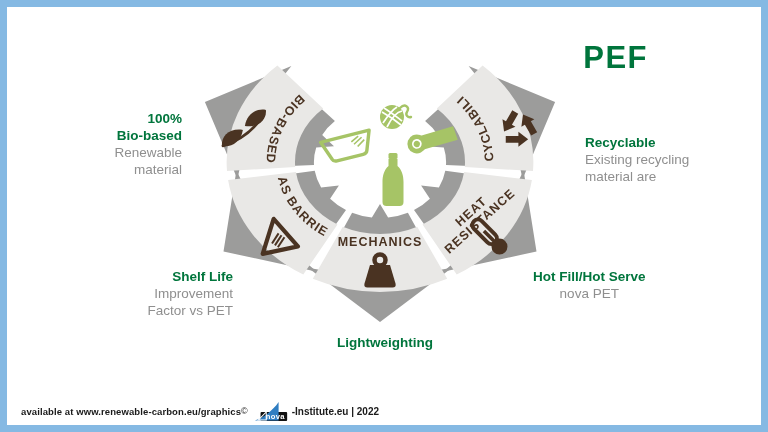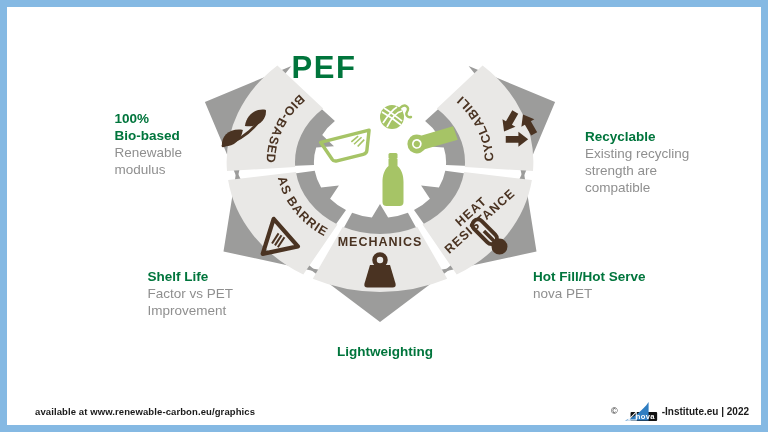--- a/index.html
+++ b/index.html
@@ -1,33 +1,33 @@
 <!DOCTYPE html>
 <html><head>
 <meta charset="utf-8">
 <style>
   html,body{margin:0;padding:0;}
   body{width:768px;height:432px;overflow:hidden;background:#ffffff;
        font-family:"Liberation Sans",sans-serif;}
   .frame{position:relative;width:768px;height:432px;background:#ffffff;}
   .border-overlay{position:absolute;inset:0;border:7px solid #85b9e3;pointer-events:none;z-index:10;}
-  .title{position:absolute;top:50px;left:0;width:648px;text-align:center;
+  .title{position:absolute;top:40px;left:0;width:648px;text-align:right;
          font-size:31px;font-weight:800;letter-spacing:1.5px;color:#00753c;z-index:2;}
   #fan-svg{position:absolute;left:0;top:0;z-index:1;}
   .seg-label{font-family:"Liberation Sans",sans-serif;font-weight:700;font-size:12.5px;
              fill:#4a3322;letter-spacing:1px;}
   .callout{position:absolute;font-size:13.5px;line-height:17px;color:#8f8f8f;z-index:3;}
   .callout .h{color:#00753c;font-weight:700;}
   .callout div{white-space:nowrap;}
-  .ta-r{}
+  .ta-r{text-align:right;}
   .ta-c{text-align:center;}
   sub{font-size:8.5px;}
   .footer{position:absolute;left:7px;right:7px;bottom:7px;height:24px;z-index:11;
-          display:flex;align-items:center;justify-content:space-between;
-          padding:0 12px 2px 28px;background:#ffffff;}
+          display:flex;align-items:center;
+          padding:0 12px 2px 14px;background:#ffffff;}
   .footer-left{font-size:9.5px;font-weight:700;color:#1a1a1a;letter-spacing:0.1px;}
   .footer-right{display:flex;align-items:center;gap:2px;font-size:10px;font-weight:700;color:#1a1a1a;}
   .copy{font-size:9px;font-weight:400;margin-right:2px;}
 </style>
 </head>
 <body>
 
 <div class="frame">
 
   <div class="title">PEF</div>
@@ -126,43 +126,42 @@
         <rect x="-4.5" y="-31" width="9" height="6" rx="1.5" fill="#a6c466"></rect>
         <path d="M-4.5,-25 L4.5,-25 L4.5,-18 C9,-14 10.5,-8 10.5,-2 L10.5,18 Q10.5,22 6.5,22 L-6.5,22 Q-10.5,22 -10.5,18 L-10.5,-2 C-10.5,-8 -9,-14 -4.5,-18 Z" fill="#a6c466"></path>
       </g>
     </g>
   </svg>
 
   <div class="callout ta-r" style="right:586px;top:110px;">
     <div class="h">100%</div>
     <div class="h">Bio-based</div>
     <div>Renewable</div>
-    <div>modulus</div>
+    <div>material</div>
   </div>
 
   <div class="callout ta-r" style="right:535px;top:268px;">
     <div class="h">Shelf Life</div>
+    <div>Improvement</div>
     <div>Factor vs PET</div>
-    <div>Improvement</div>
   </div>
 
-  <div class="callout ta-c" style="left:265px;width:240px;top:334px;margin-top:9px;">
+  <div class="callout ta-c" style="left:265px;width:240px;top:334px;">
     <div class="h">Lightweighting</div>
   </div>
 
-  <div class="callout" style="left:533px;top:268px;">
+  <div class="callout" style="left:533px;top:268px;text-align:center;">
     <div class="h">Hot Fill/Hot Serve</div>
     <div>nova PET</div>
   </div>
 
-  <div class="callout" style="left:585px;top:128px;">
+  <div class="callout" style="left:585px;top:134px;">
     <div class="h">Recyclable</div>
     <div>Existing recycling</div>
-    <div>strength are</div>
-    <div>compatible</div>
+    <div>material are</div>
   </div>
 
   <div class="footer">
     <span class="footer-left">available at www.renewable-carbon.eu/graphics</span>
     <span class="footer-right">
       <span class="copy">©</span>
       <svg width="38" height="21" viewBox="0 0 40 22" xmlns="http://www.w3.org/2000/svg">
         <rect x="9" y="11.5" width="28" height="9.5" rx="1" fill="#111111"></rect>
         <path d="M3,20.5 C12,17.5 22,10 28,1 L28,20.5 Z" fill="#2f7dc1"></path>
         <path d="M6.5,20 L15,11.5 L15,20 Z" fill="none" stroke="#ffffff" stroke-width="1.1"></path>

